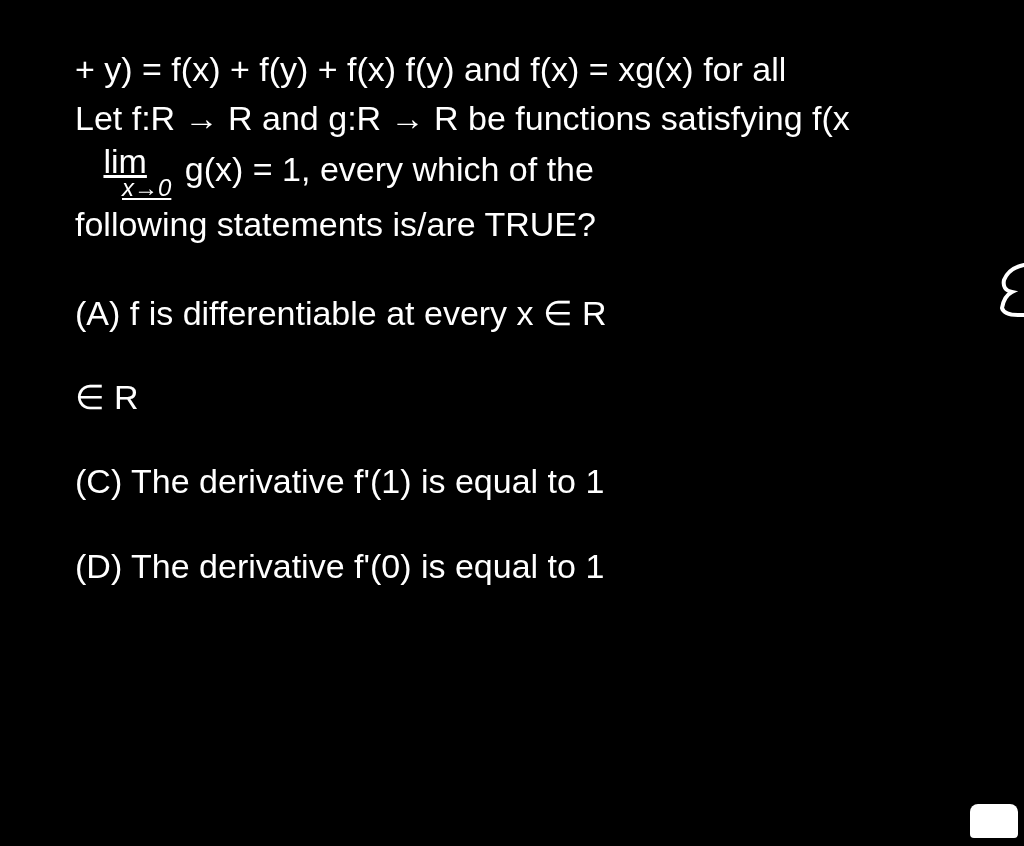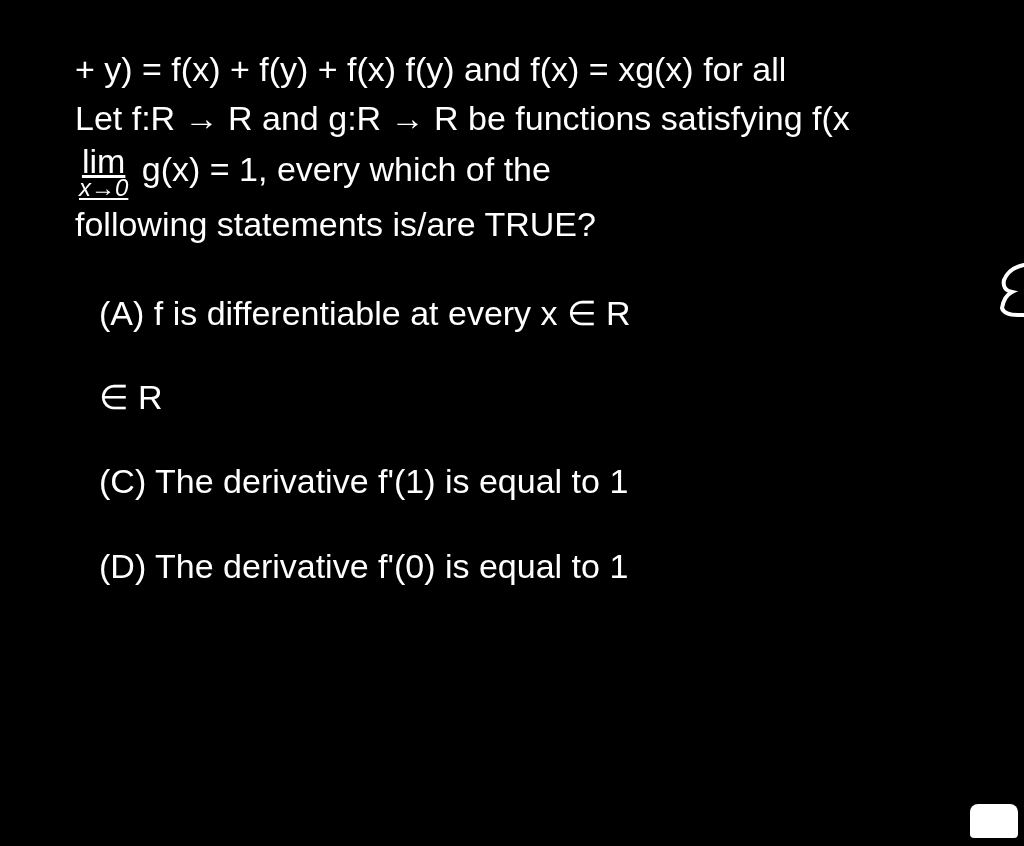--- a/index.html
+++ b/index.html
@@ -17,40 +17,40 @@
       line-height: 1.45;
       padding: 45px 40px 40px 75px;
       position: relative;
       overflow: hidden;
     }
     .question-stem {
       margin-bottom: 40px;
     }
     .option {
       margin-bottom: 35px;
-      margin-left: 24px;
     }
     .limit {
       display: inline-block;
       vertical-align: middle;
       position: relative;
       text-align: center;
       line-height: 1;
       margin: 0 4px;
       text-decoration: underline;
     }
     .limit .top {
       display: block;
       font-size: 34px;
     }
     .limit .bottom {
       display: block;
       font-size: 24px;
       font-style: italic;
       margin-top: -2px;
+      margin-left: 43px;
     }
     .side-decoration {
       position: absolute;
       right: 0;
       top: 260px;
       width: 30px;
       height: 60px;
     }
     .side-decoration svg {
       display: block;

